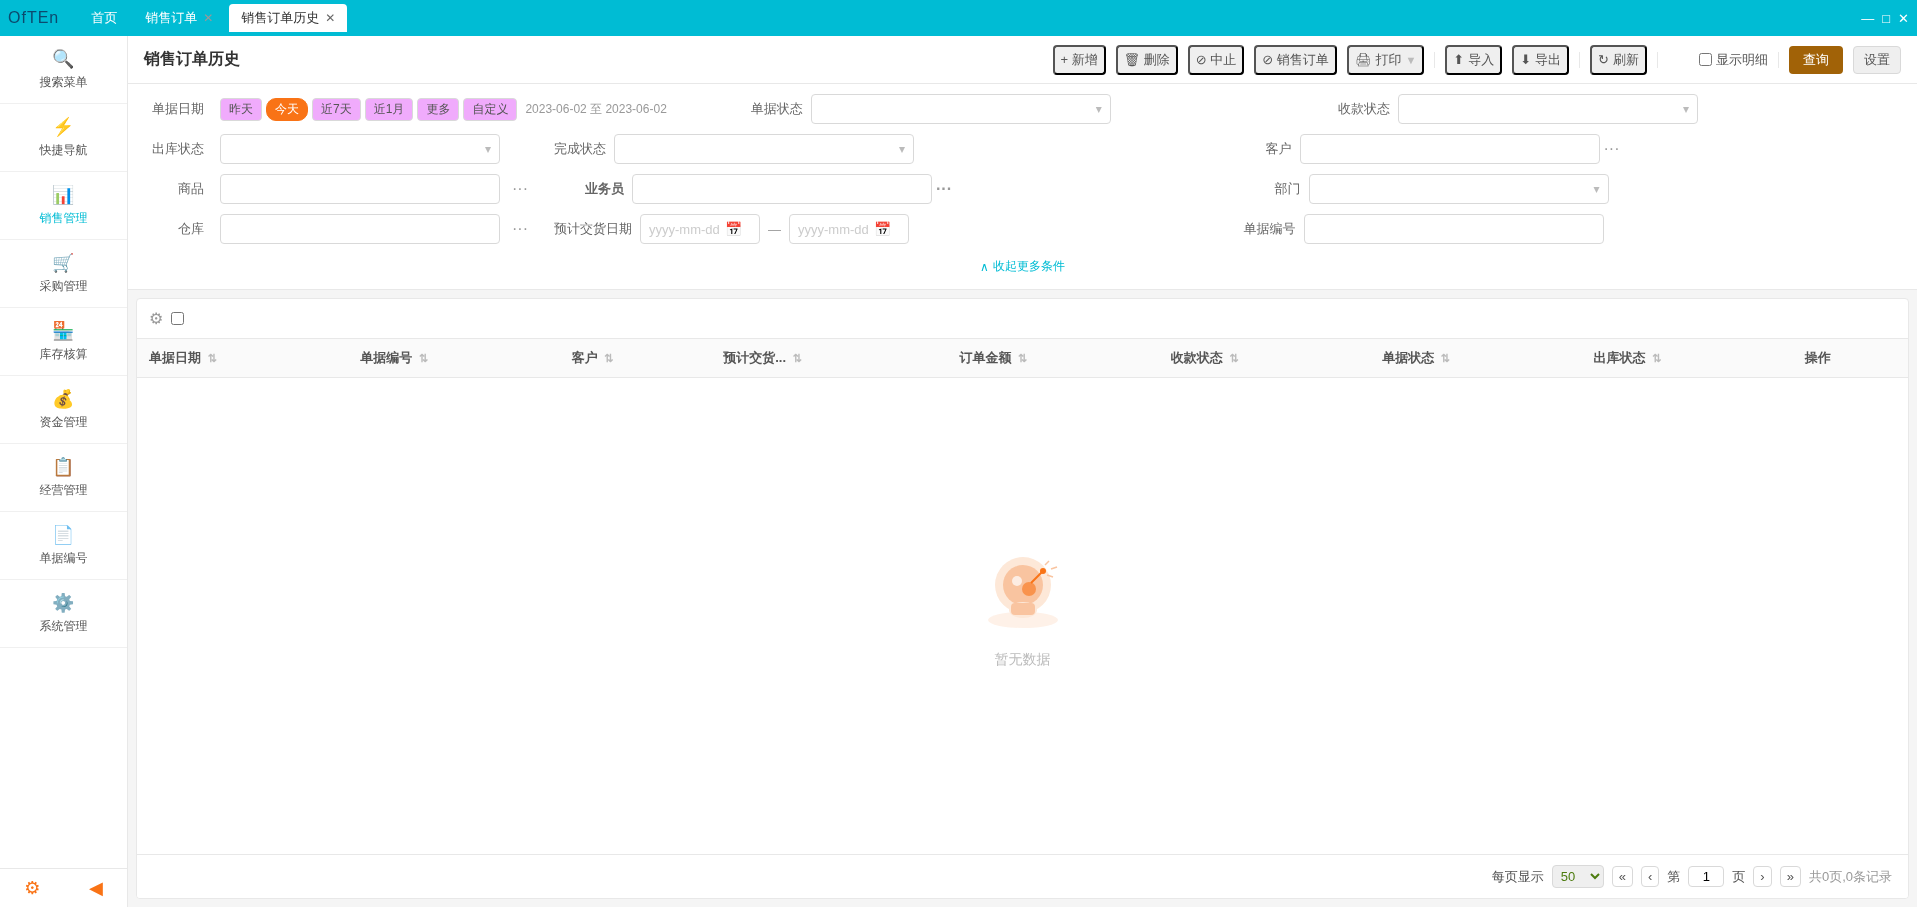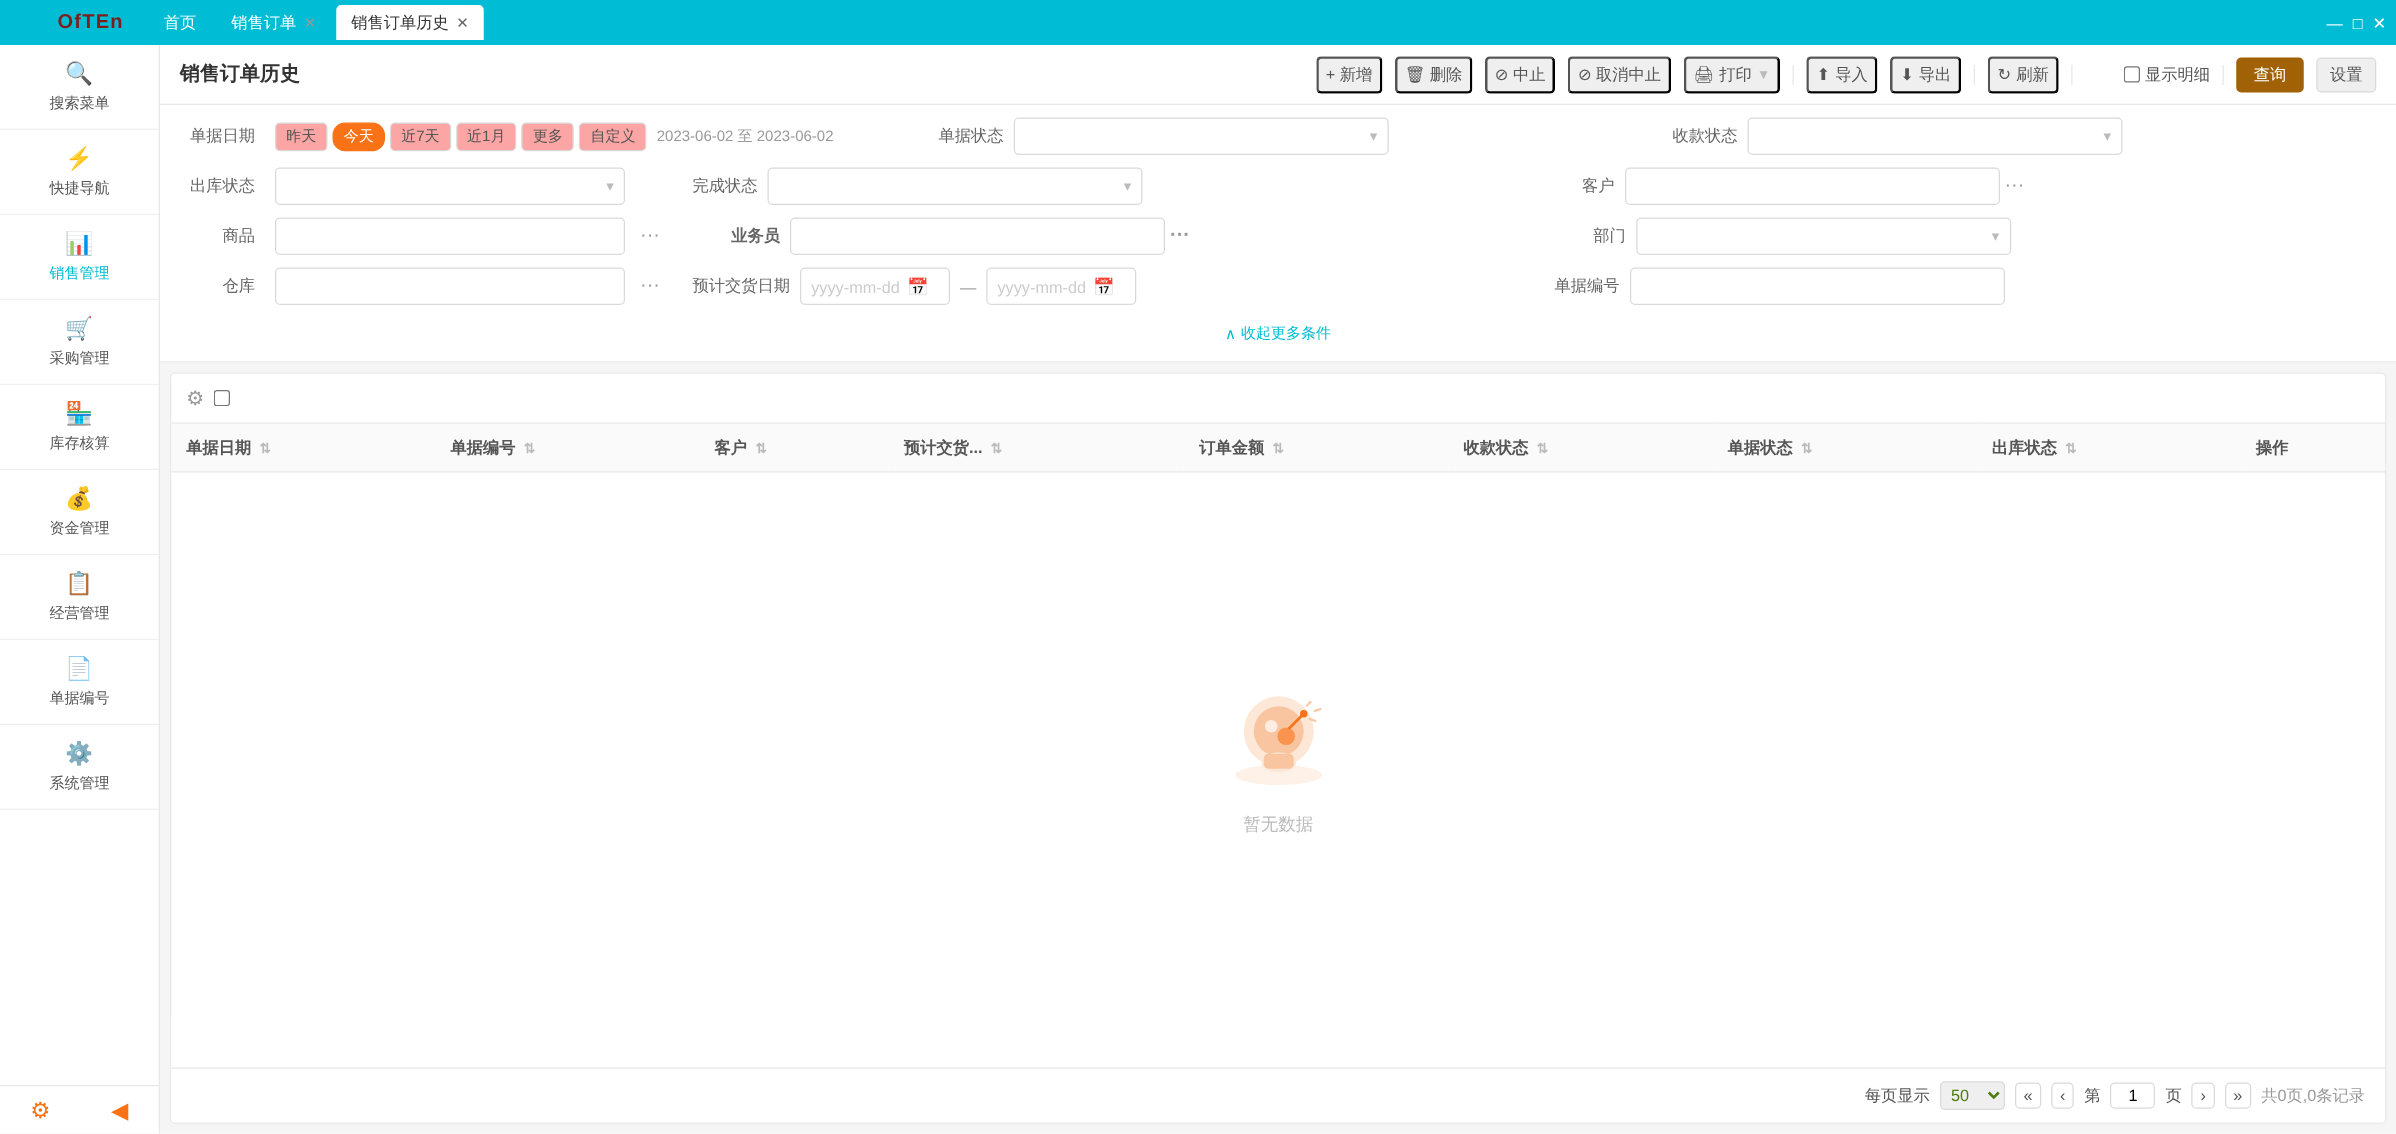--- a/index.html
+++ b/index.html
@@ -40,25 +40,24 @@
     .top-bar-spacer { flex: 1; }
     .top-bar-right {
       display: flex;
       align-items: center;
       gap: 8px;
       color: #fff;
       font-size: 13px;
     }
     .top-bar-brand {
       font-size: 16px;
-      font-weight: bold;
-      color: #7f1d1d;
+      font-weight: normal;
+      color: #0c4a6e;
       letter-spacing: 1px;
       margin-right: 16px;
-      margin-left: 38px;
     }
 
     
     .main-layout {
       display: flex;
       flex: 1;
       overflow: hidden;
     }
 
     
@@ -172,21 +171,21 @@
       display: flex;
       align-items: center;
       gap: 4px;
     }
     .date-btn {
       padding: 2px 8px;
       font-size: 12px;
       border: 1px solid #d9d9d9;
       border-radius: 4px;
       cursor: pointer;
-      background: #fca5a5;
+      background: #f0abfc;
       color: #555;
     }
     .date-btn.active {
       background: #f97316;
       color: #fff;
       border-color: #f97316;
       border-radius: 10px;
     }
     .date-range-text {
       font-size: 12px;
@@ -445,21 +444,21 @@
   </div>
 
   <div class="content">
 
     <div class="page-header">
       <span class="page-title">销售订单历史</span>
       <div class="toolbar">
         <button class="toolbar-btn">+ 新增</button>
         <button class="toolbar-btn">🗑 删除</button>
         <button class="toolbar-btn">⊘ 中止</button>
-        <button class="toolbar-btn">⊘ 取消中止</button>
+        <button class="toolbar-btn">⊘ 销售订单</button>
         <button class="toolbar-btn">
           <span>🖨</span>
           
           打印 <span style="font-size:11px;color:#bbb;">▼</span>
         </button>
         <div class="toolbar-divider"></div>
         <button class="toolbar-btn">
           <span>⬆</span> 导入
         </button>
         <button class="toolbar-btn">

